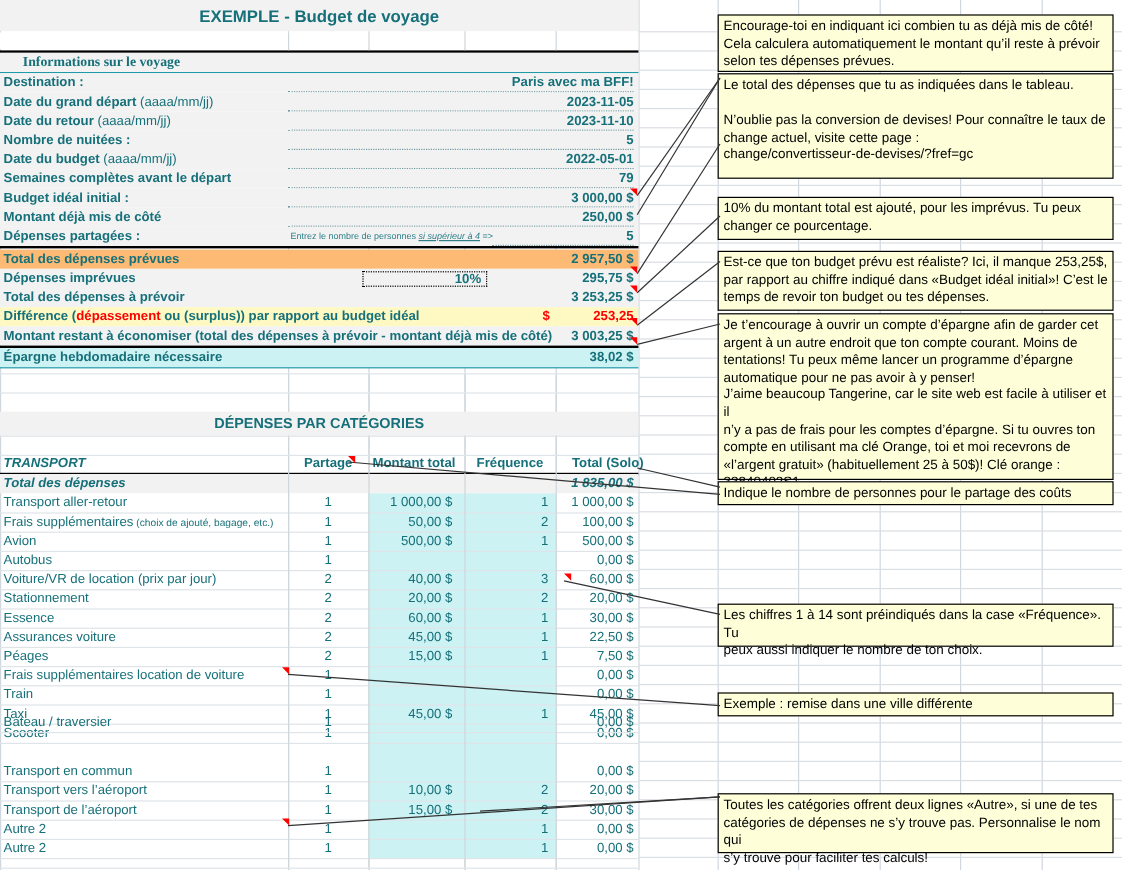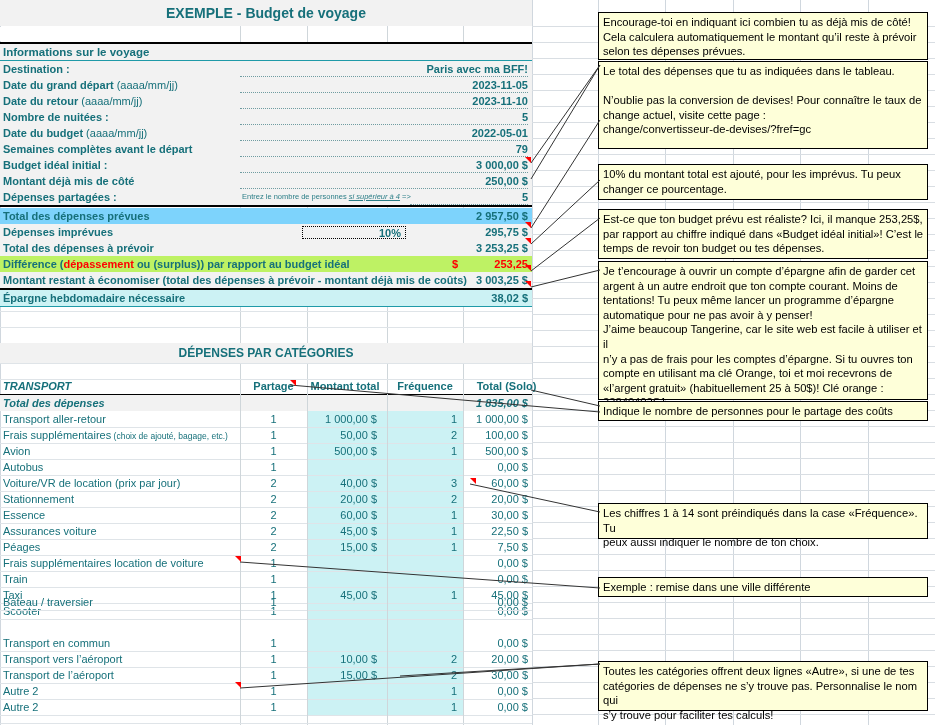--- a/index.html
+++ b/index.html
@@ -29,21 +29,21 @@
   .bold{font-weight:bold;}
   .red{color:#ff0000;}
 
   .titlebar{position:absolute;left:0;top:0;width:532px;height:26px;
      background:#f2f2f2;line-height:26px;text-align:center;
      font-weight:bold;font-size:14px;color:#16707a;}
 
   .sectionhdr{position:absolute;left:0;width:532px;height:16px;line-height:16px;
      background:#f2f2f2;font-weight:bold;font-size:11.5px;color:#16707a;
      border-top:2px solid #000;border-bottom:1px solid #1f9aa8;}
-  .sectionhdr span{padding-left:3px;}
+  .sectionhdr span{padding-left:19px;font-family:Liberation Serif, serif;}
 
   .centerhdr{position:absolute;left:0;width:532px;height:20px;line-height:20px;
      background:#f2f2f2;text-align:center;font-weight:bold;font-size:12px;color:#16707a;}
   .cyanbg{background:#ccf2f4;}
 
   .info-row{background:#f2f2f2;}
 
   .thickline{position:absolute;left:0;width:532px;height:2px;background:#000;}
 
   
@@ -191,40 +191,40 @@
         <div style="position:absolute;left:240px;right:4px;bottom:0px;border-bottom:1px dotted #6f9ca1;height:0;"></div>
         <span class="val bold">250,00  $</span>
       </div>
       <div class="row info-row" style="top:189px;background:#f2f2f2;">
         <span class="lbl bold">Dépenses partagées :</span>
         <span style="position:absolute;left:242px;top:0;font-size:7.5px;font-weight:normal;color:#2d7f88;">Entrez le nombre de personnes <span style="text-decoration: underline; font-style: italic;">si supérieur à 4</span> =&gt;</span>
         <div style="position:absolute;left:410px;right:4px;bottom:0px;border-bottom:1px dotted #6f9ca1;height:0;"></div>
         <span class="val bold">5</span>
       </div>
       <div class="thickline" style="top:205px"></div>
-      <div class="row" style="top:208px;background:#7dd3fc;">
+      <div class="row" style="top:208px;background:#fdba74;">
         <span class="lbl bold">Total des dépenses prévues</span>
         <span class="val bold">2 957,50 $</span>
       </div>
       <div class="row" style="top:224px;background:#f2f2f2;">
         <span class="lbl bold">Dépenses imprévues</span>
         <div class="pctbox">10%</div>
         <span class="val bold">295,75 $</span>
       </div>
       <div class="row" style="top:240px;background:#f2f2f2;">
         <span class="lbl bold">Total des dépenses à prévoir</span>
         <span class="val bold">3 253,25 $</span>
       </div>
-      <div class="row" style="top:256px;background:#bef264;">
+      <div class="row" style="top:256px;background:#fef9c3;">
         <span class="lbl bold">Différence (<span class="red">dépassement</span> ou (surplus)) par rapport au budget idéal</span>
         <span class="bold red" style="position:absolute;left:452px;top:0;">$</span>
         <span class="val bold red">253,25</span>
       </div>
       <div class="row" style="top:272px;background:#f2f2f2;">
-        <span class="lbl bold">Montant restant à économiser (total des dépenses à prévoir - montant déjà mis de coûts)</span>
+        <span class="lbl bold">Montant restant à économiser (total des dépenses à prévoir - montant déjà mis de côté)</span>
         <span class="val bold">3 003,25 $</span>
       </div>
       <div class="thickline" style="top:288px"></div>
       <div class="row cyanbg" style="top:290px">
         <span class="lbl bold">Épargne hebdomadaire nécessaire</span>
         <span class="val bold">38,02 $</span>
       </div>
       <div style="position:absolute;left:0;top:306px;width:532px;height:1px;background:#1f9aa8;"></div>
       <div class="centerhdr" style="top:343px">DÉPENSES PAR CATÉGORIES</div>
       <div class="tblhdr" style="top:378px">

